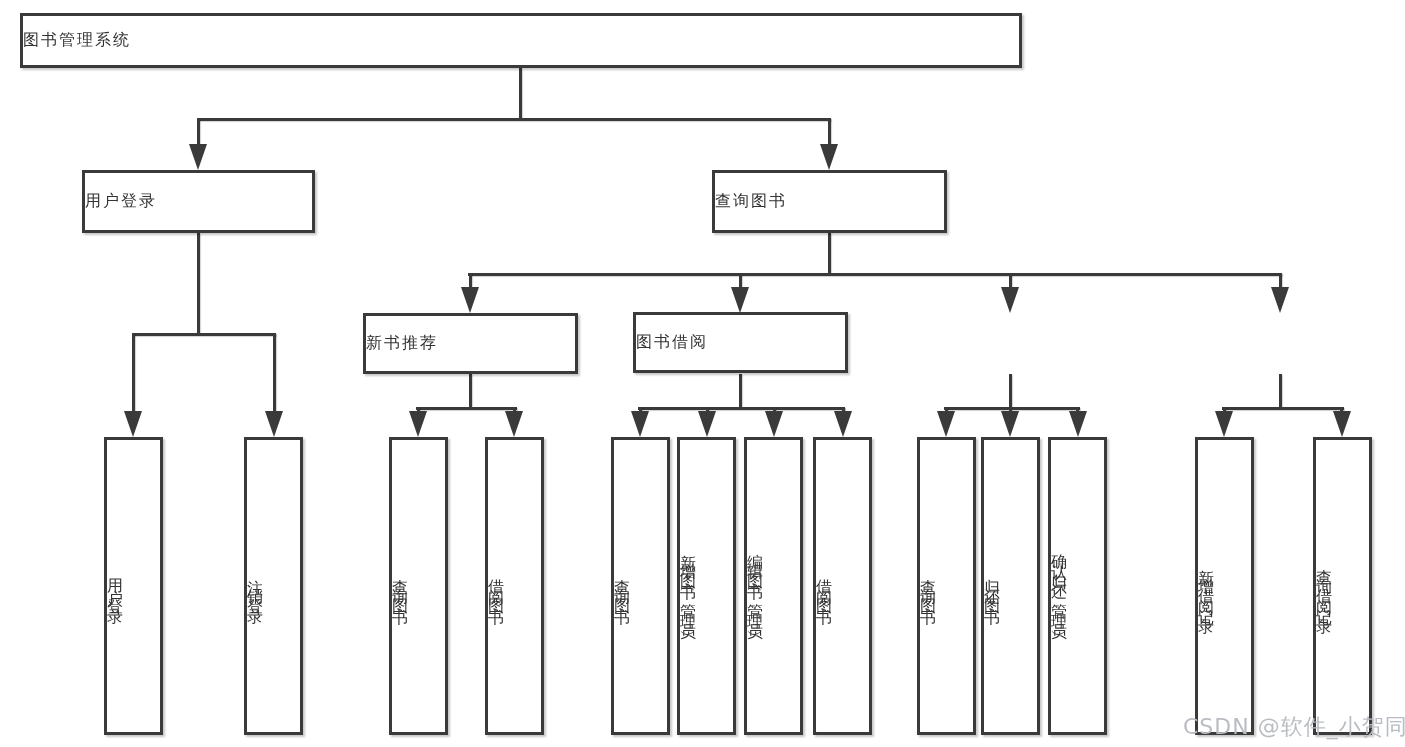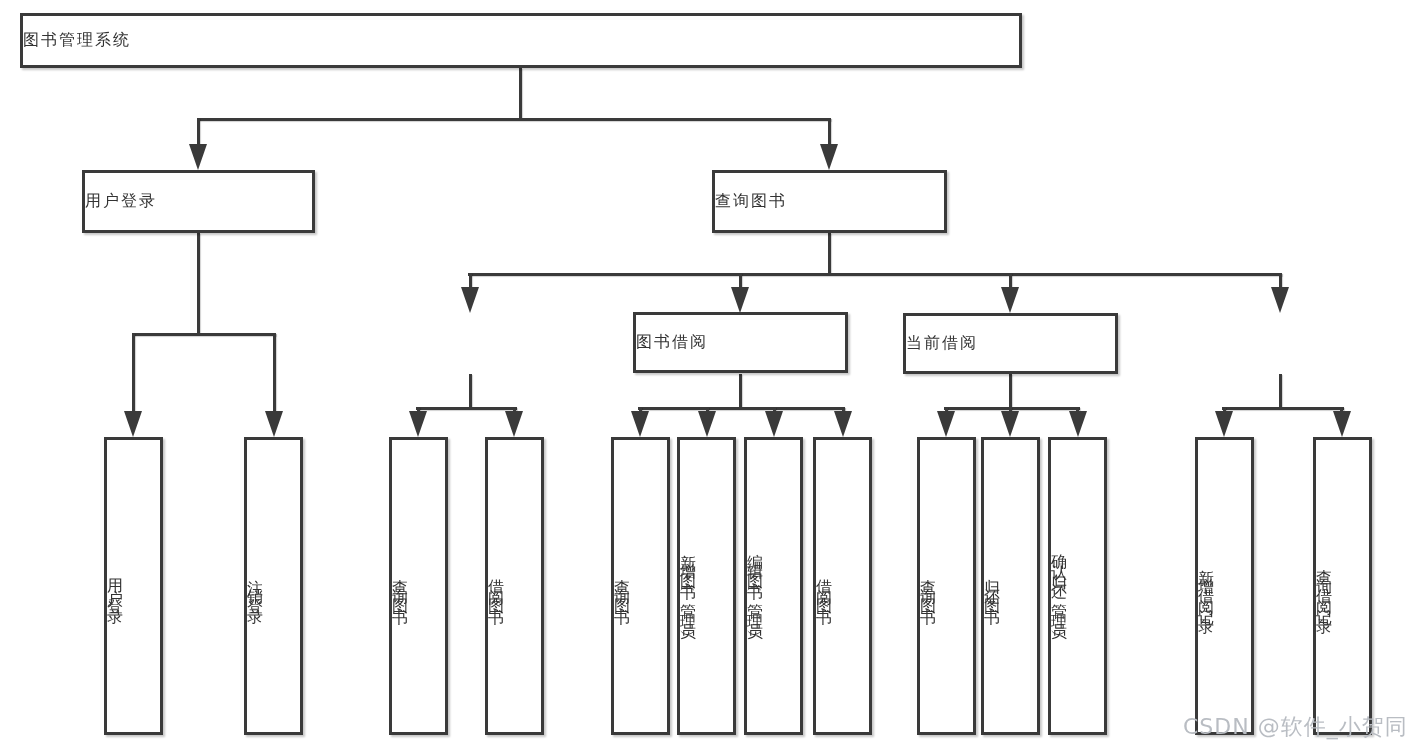--- a/index.html
+++ b/index.html
@@ -112,25 +112,25 @@
     <span>图书管理系统</span>
   </div>
 
   <div class="node" style="left:82px;top:170px;width:233px;height:63px">
     <span>用户登录</span>
   </div>
   <div class="node" style="left:712px;top:170px;width:235px;height:63px">
     <span>查询图书</span>
   </div>
 
+  <div class="node" style="left:363px;top:313px;width:215px;height:61px">
+    <span>新书推荐</span>
+  </div>
   <div class="node" style="left:633px;top:312px;width:215px;height:61px">
     <span>图书借阅</span>
-  </div>
-  <div class="node" style="left:903px;top:313px;width:215px;height:61px">
-    <span>当前借阅</span>
   </div>
 
   <div class="node leaf" style="left:104px;top:437px;width:59px;height:298px">
     <span>用户登录</span>
   </div>
   <div class="node leaf" style="left:244px;top:437px;width:59px;height:298px">
     <span>注销登录</span>
   </div>
   <div class="node leaf" style="left:389px;top:437px;width:59px;height:298px">
     <span>查询图书</span>

